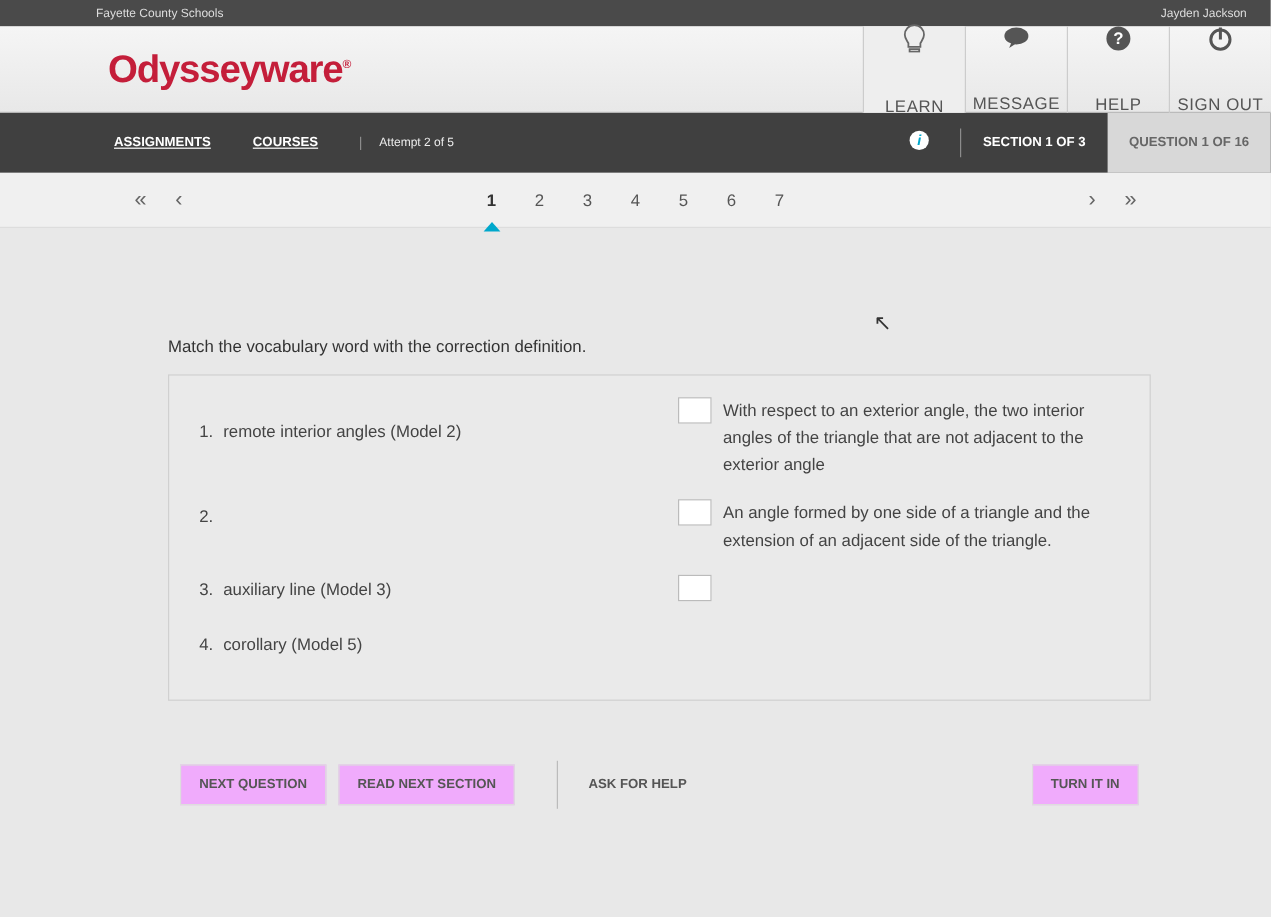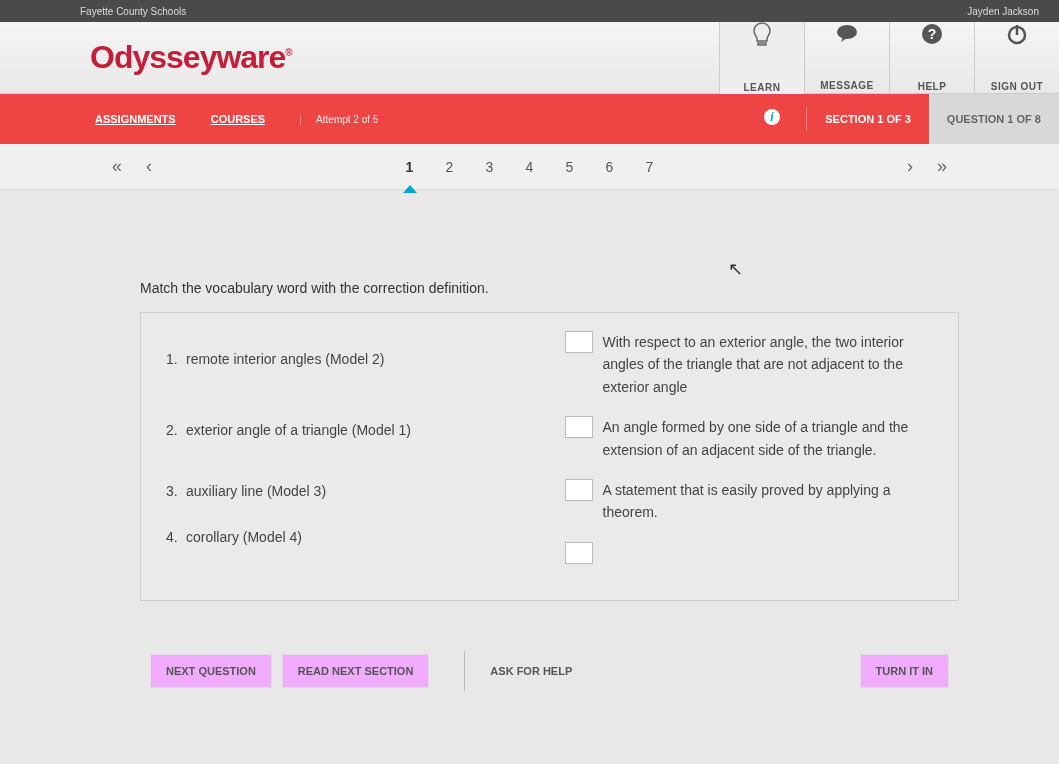--- a/index.html
+++ b/index.html
@@ -7,23 +7,23 @@
 
 .topbar { background: #4a4a4a; height: 22px; display: flex; justify-content: space-between; align-items: center; padding: 0 20px 0 80px; color: #ddd; font-size: 10px; }
 
 .header { background: linear-gradient(#f5f5f5, #e8e8e8); height: 72px; display: flex; align-items: center; padding-left: 90px; border-bottom: 1px solid #ccc; }
 .logo { color: #c41e3a; font-size: 32px; font-weight: bold; letter-spacing: -1px; }
 .logo sup { font-size: 10px; }
 .header-spacer { flex: 1; }
 .header-btn { width: 85px; height: 72px; display: flex; flex-direction: column; align-items: center; justify-content: center; gap: 6px; border-left: 1px solid #ccc; cursor: pointer; }
 .header-btn.active { background: #eee; }
 .header-btn .icon { font-size: 22px; color: #555; }
-.header-btn .label { font-size: 10px; color: #555; font-weight: bold; letter-spacing: 0.5px; margin-top: 24px; }
+.header-btn .label { font-size: 14px; color: #555; font-weight: normal; letter-spacing: 0.5px; margin-top: 24px; }
 
-.bluebar { background: #ef4444; height: 50px; display: flex; align-items: center; color: white; padding-left: 95px; }
+.bluebar { background: #404040; height: 50px; display: flex; align-items: center; color: white; padding-left: 95px; }
 .bluebar a { color: white; text-decoration: underline; font-size: 11px; font-weight: bold; margin-right: 35px; cursor: pointer; }
 .assign-info { border-left: 1px solid rgba(255,255,255,0.4); padding-left: 15px; font-size: 12px; }
 .assign-info .sub { font-size: 10px; opacity: 0.9; }
 .bluebar-spacer { flex: 1; }
 .info-icon { color: white; font-size: 16px; margin-right: 25px; }
 .section-tag { border-left: 1px solid rgba(255,255,255,0.4); padding: 6px 18px; font-size: 11px; font-weight: bold; }
 .question-tag { background: #d8d8d8; color: #666; padding: 18px 18px; font-size: 11px; font-weight: bold; height: 50px; display:flex; align-items:center; }
 
 .nav-row { background: #f0f0f0; height: 46px; display: flex; align-items: center; padding: 0 100px; border-bottom: 1px solid #ddd; }
 .nav-arrow { font-size: 18px; color: #666; padding: 0 12px; cursor: pointer; }
@@ -107,21 +107,21 @@
     <div class="sub">Attempt 2 of 5</div>
   </div>
   <div class="bluebar-spacer"></div>
   <span class="info-icon">
     <svg width="18" height="18" viewBox="0 0 18 18">
         <circle cx="9" cy="9" r="8" fill="white"></circle>
         <text x="9" y="13" text-anchor="middle" fill="#00a8cc" font-size="12" font-weight="bold" font-style="italic">i</text>
       </svg>
   </span>
   <div class="section-tag">SECTION 1 OF 3</div>
-  <div class="question-tag">QUESTION 1 OF 8</div>
+  <div class="question-tag">QUESTION 1 OF 16</div>
 </div>
 
 <div class="nav-row">
   <span class="nav-arrow">«</span>
   <span class="nav-arrow">‹</span>
   <div class="nav-spacer"></div>
   <span class="nav-num current">1</span>
   <span class="nav-num">2</span>
   <span class="nav-num">3</span>
   <span class="nav-num">4</span>
@@ -136,43 +136,38 @@
 <div class="content">
   <div class="prompt">Match the vocabulary word with the correction definition.</div>
   <div class="match-box">
     <div class="col-left">
       <div class="term-row">
           <span class="term-num">1.</span>
           <span>remote interior angles (Model 2)</span>
         </div>
       <div class="term-row" style="margin-top:55px;">
           <span class="term-num">2.</span>
-          <span>exterior angle of a triangle (Model 1)</span>
         </div>
       <div class="term-row" style="margin-top:45px;">
           <span class="term-num">3.</span>
           <span>auxiliary line (Model 3)</span>
         </div>
       <div class="term-row" style="margin-top:30px;">
           <span class="term-num">4.</span>
-          <span>corollary (Model 4)</span>
+          <span>corollary (Model 5)</span>
         </div>
     </div>
     <div class="col-right">
       <div class="def-row">
         <div class="drop-box"></div>
         <div class="def-text">With respect to an exterior angle, the two interior angles of the triangle that are not adjacent to the exterior angle</div>
       </div>
       <div class="def-row">
         <div class="drop-box"></div>
         <div class="def-text">An angle formed by one side of a triangle and the extension of an adjacent side of the triangle.</div>
-      </div>
-      <div class="def-row">
-        <div class="drop-box"></div>
-        <div class="def-text">A statement that is easily proved by applying a theorem.</div>
       </div>
       <div class="def-row">
         <div class="drop-box"></div>
       </div>
     </div>
   </div>
 </div>
 
 <div class="footer">
   <button class="foot-btn">NEXT QUESTION</button>

